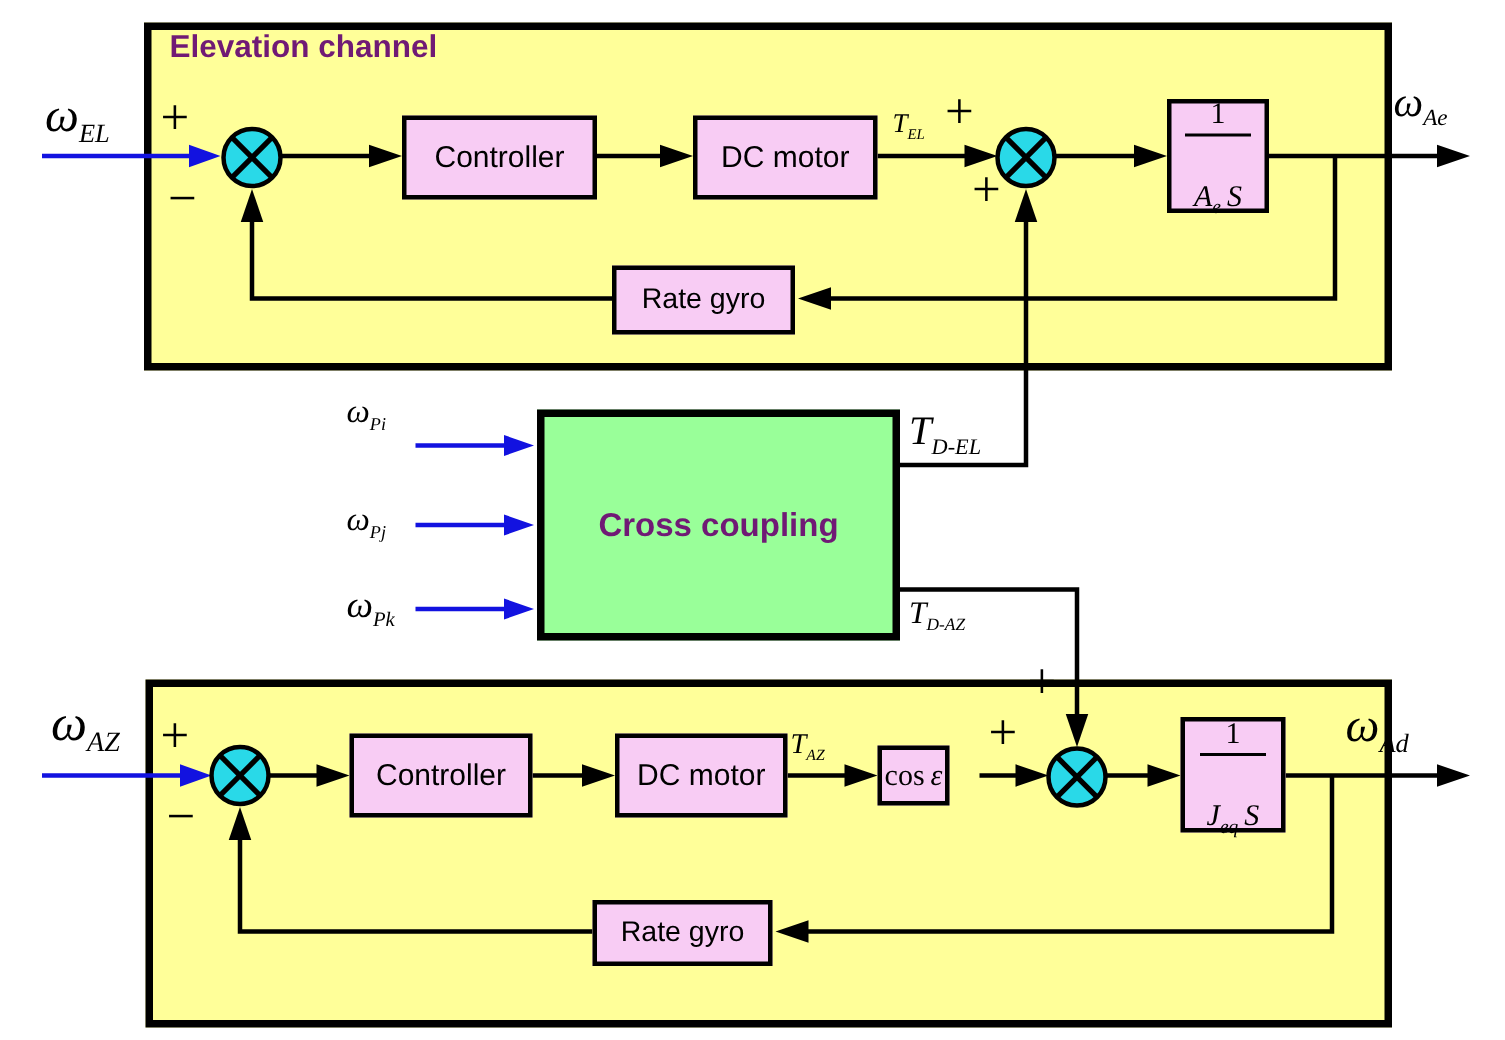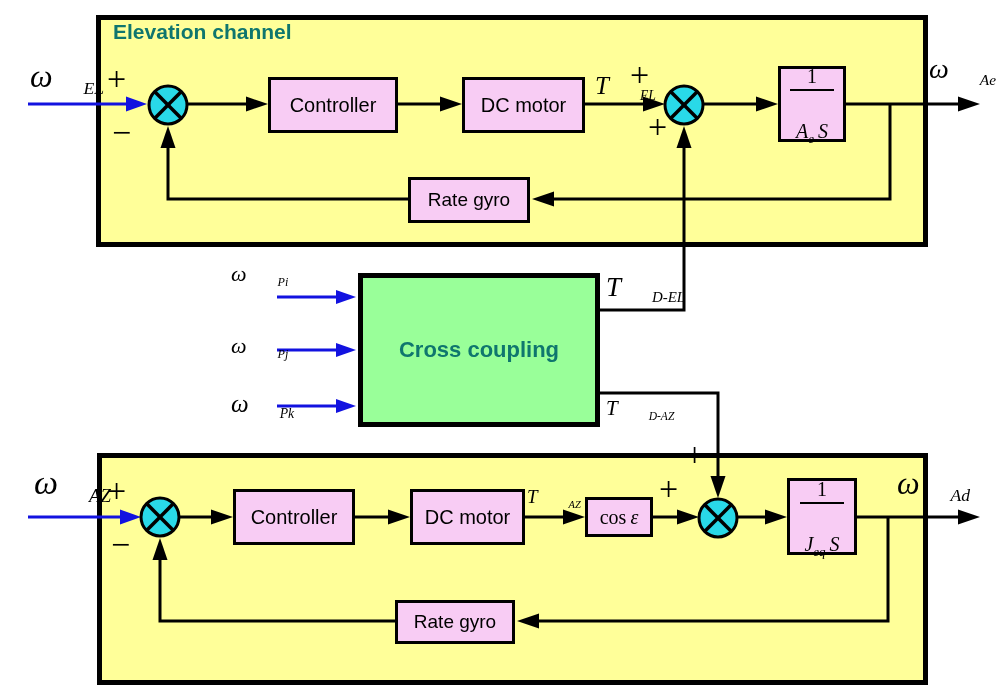--- a/index.html
+++ b/index.html
@@ -6,25 +6,25 @@
   .diagram{position:relative;width:1003px;height:693px;background:#FFFFFF;overflow:hidden;
            font-family:"Liberation Sans","DejaVu Sans",sans-serif;}
   .channel{position:absolute;background:#FFFF99;border:5px solid #000;box-sizing:border-box;z-index:1;}
   .crossbox{position:absolute;left:358px;top:273px;width:242px;height:154px;background:#99FF99;
             border:5px solid #000;box-sizing:border-box;z-index:1;
             display:flex;align-items:center;justify-content:center;}
   .wires{position:absolute;left:0;top:0;z-index:2;pointer-events:none;}
   .block{position:absolute;box-sizing:border-box;background:#F8CCF4;border:3px solid #000;
          display:flex;align-items:center;justify-content:center;
          font-size:20px;color:#000;z-index:3;}
-  .title{position:absolute;font-weight:bold;font-size:21px;color:#0f766e;z-index:4;white-space:nowrap;}
-  .cross-title{position:static;font-weight:bold;font-size:22px;color:#0f766e;text-align:right;}
+  .title{position:absolute;font-weight:bold;font-size:21px;color:#701a75;z-index:4;white-space:nowrap;}
+  .cross-title{position:static;font-weight:bold;font-size:22px;color:#701a75;text-align:right;}
   .lbl{position:absolute;font-family:"Liberation Serif","DejaVu Serif",serif;font-style:italic;
        color:#000;z-index:4;line-height:1;white-space:nowrap;}
-  .lbl sub{font-size:0.55em;line-height:0;margin-left:31px;}
+  .lbl sub{font-size:0.55em;line-height:0;}
   .sign{position:absolute;font-family:"Liberation Serif","DejaVu Serif",serif;font-size:34px;
         color:#000;z-index:4;line-height:1;}
   .frac{flex-direction:column;font-family:"Liberation Serif","DejaVu Serif",serif;
         font-size:20px;line-height:1.05;}
   .frac .num{font-style:normal;}
   .frac .bar{width:44px;height:0;border-top:2px solid #000;margin:2px 0;}
   .frac .den{font-style:italic;margin-top:28px;}
   .frac .den sub{font-size:13px;font-style:italic;line-height:0;}
   .frac .den .s{margin-left:4px;}
   .cosblock{font-family:"Liberation Serif","DejaVu Serif",serif;font-size:20px;}
@@ -135,38 +135,38 @@
   <div class="block" style="left:408px;top:177px;width:122px;height:46px;font-size:19px">
     <span>Rate gyro</span>
   </div>
 
   <div class="block" style="left:233px;top:489px;width:122px;height:56px">
     <span>Controller</span>
   </div>
   <div class="block" style="left:410px;top:489px;width:115px;height:56px">
     <span>DC motor</span>
   </div>
-  <div class="block" style="left:585px;top:497px;width:68px;height:40px">
+  <div class="block" style="left:585px;top:497px;width:48px;height:40px">
     <span class="cosblock"><span>cos</span><span class="arg">ε</span></span>
   </div>
   <div class="block frac" style="left:787px;top:478px;width:70px;height:77px">
     <span class="num">1</span>
     <span class="bar"></span>
     <span class="den"><span>J</span><sub>eq</sub><span class="s">S</span></span>
   </div>
   <div class="block" style="left:395px;top:600px;width:120px;height:44px;font-size:19px">
     <span>Rate gyro</span>
   </div>
 
   <div class="title" style="left:113px;top:20px">Elevation channel</div>
 
   <div class="lbl" style="left:30px;top:60px;font-size:32px"><span>ω</span><sub>EL</sub></div>
   <div class="sign" style="left:107px;top:62px">+</div>
   <div class="sign" style="left:112px;top:116px">−</div>
-  <div class="lbl" style="left:595px;top:73px;font-size:25px"><span>T</span><sub>EL</sub></div>
+  <div class="lbl" style="left:595px;top:73px;font-size:18px"><span>T</span><sub>EL</sub></div>
   <div class="sign" style="left:630px;top:58px">+</div>
   <div class="sign" style="left:648px;top:110px">+</div>
   <div class="lbl" style="left:929px;top:55px;font-size:28px"><span>ω</span><sub>Ae</sub></div>
 
   <div class="lbl" style="left:231px;top:263px;font-size:22px"><span>ω</span><sub>Pi</sub></div>
   <div class="lbl" style="left:231px;top:335px;font-size:22px"><span>ω</span><sub>Pj</sub></div>
   <div class="lbl" style="left:231px;top:391px;font-size:25px"><span>ω</span><sub>Pk</sub></div>
   <div class="lbl" style="left:606px;top:274px;font-size:27px"><span>T</span><sub>D-EL</sub></div>
   <div class="lbl" style="left:606px;top:398px;font-size:21px"><span>T</span><sub>D-AZ</sub></div>
 

